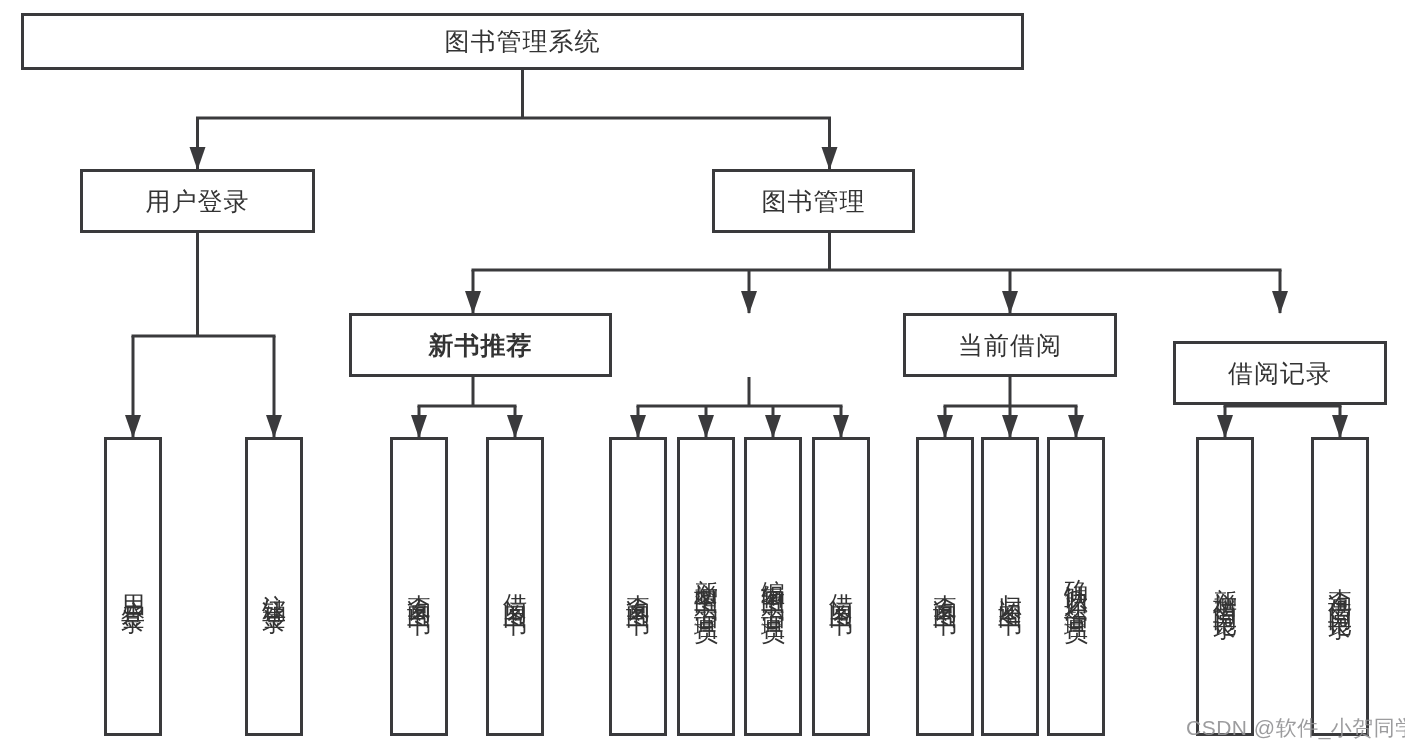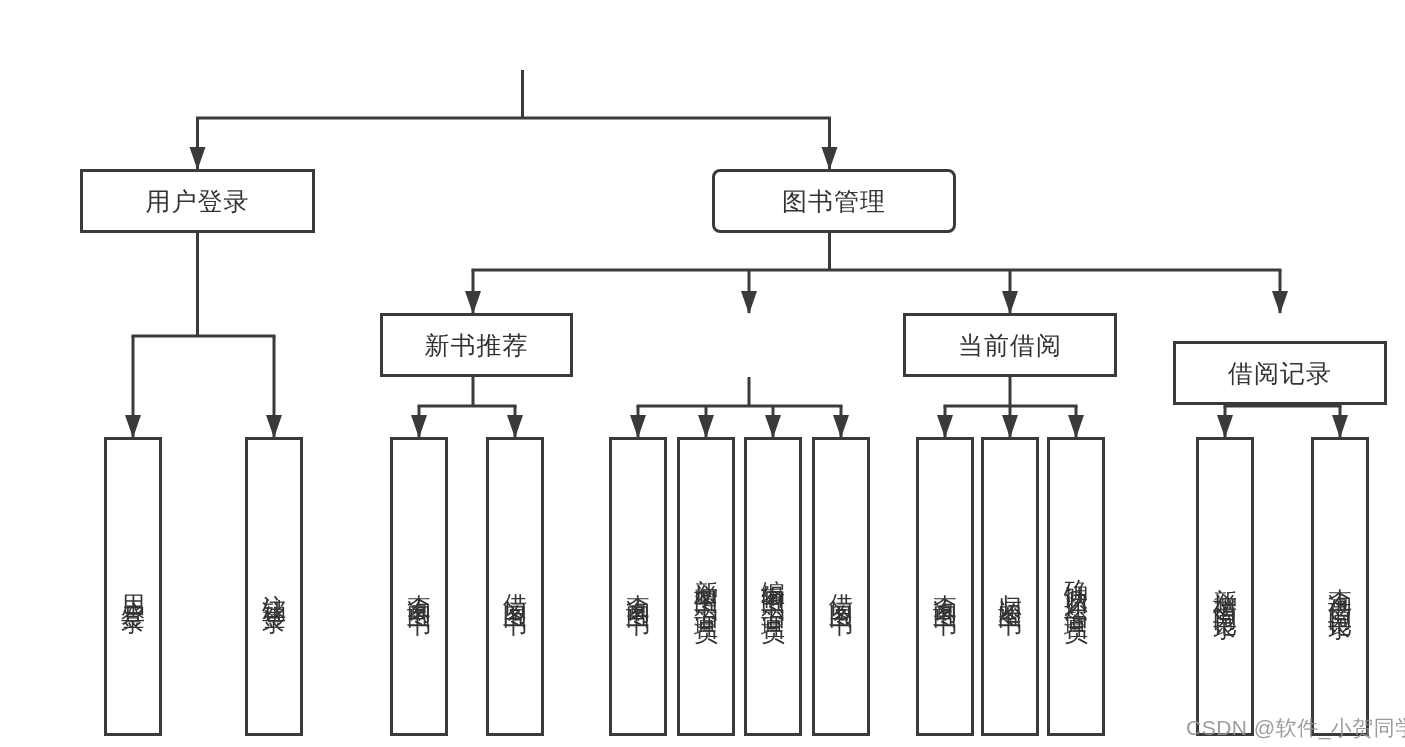--- a/index.html
+++ b/index.html
@@ -107,27 +107,30 @@
       <line x1="1076" y1="406" x2="1076" y2="437" stroke="#3a3a3c" stroke-width="3"></line>
       <polygon points="1076,438 1068,415 1084,415" fill="#3a3a3c"></polygon>
       <line x1="1280" y1="377" x2="1280" y2="406" stroke="#3a3a3c" stroke-width="3"></line>
       <line x1="1223.5" y1="406" x2="1341.5" y2="406" stroke="#3a3a3c" stroke-width="3"></line>
       <line x1="1225" y1="406" x2="1225" y2="437" stroke="#3a3a3c" stroke-width="3"></line>
       <polygon points="1225,438 1217,415 1233,415" fill="#3a3a3c"></polygon>
       <line x1="1340" y1="406" x2="1340" y2="437" stroke="#3a3a3c" stroke-width="3"></line>
       <polygon points="1340,438 1332,415 1348,415" fill="#3a3a3c"></polygon>
     </svg>
   <div id="watermark">CSDN @软件_小贺同学</div>
+<div class="node horizontal" style="left: 21px; top: 13px; width: 1003px; height: 57px;">
+      <span class="lbl">图书管理系统</span>
+    </div>
     <div class="node horizontal" style="left: 80px; top: 169px; width: 235px; height: 64px;">
       <span class="lbl">用户登录</span>
     </div>
-    <div class="node horizontal" style="left: 712px; top: 169px; width: 244px; height: 64px; border-radius: 8px;">
+    <div class="node horizontal" style="left: 712px; top: 169px; width: 203px; height: 64px;">
       <span class="lbl">图书管理</span>
     </div>
-    <div class="node horizontal" style="left: 380px; top: 313px; width: 193px; height: 64px;">
+    <div class="node horizontal" style="left: 349px; top: 313px; width: 263px; height: 64px; font-weight: bold;">
       <span class="lbl">新书推荐</span>
     </div>
     <div class="node horizontal" style="left: 903px; top: 313px; width: 214px; height: 64px;">
       <span class="lbl">当前借阅</span>
     </div>
     <div class="node horizontal" style="left: 1173px; top: 313px; width: 214px; height: 64px; margin-top: 28px;">
       <span class="lbl">借阅记录</span>
     </div>
     <div class="node vertical" style="left: 104px; top: 437px; width: 58px; height: 299px;">
       <span class="lbl">用户登录</span>

